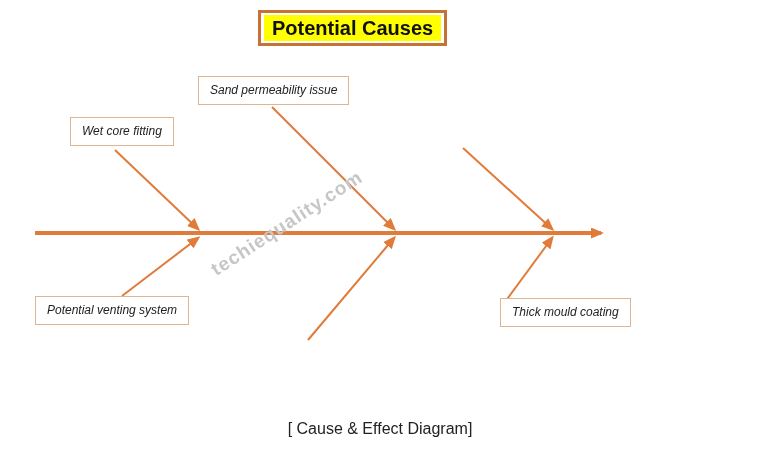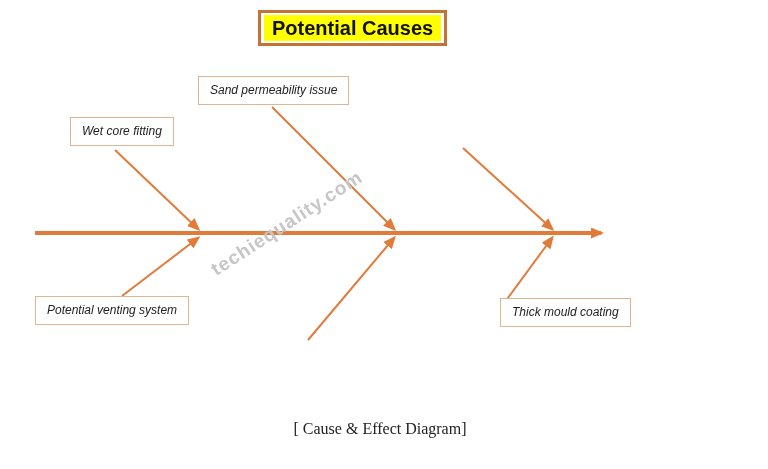--- a/index.html
+++ b/index.html
@@ -77,21 +77,20 @@
     user-select: none;
   }
   #caption {
     position: absolute;
     left: 230px;
     top: 420px;
     width: 300px;
     text-align: center;
     color: #222222;
     font-size: 16px;
-    font-family: Liberation Serif, serif;
   }
 </style>
 </head>
 <body>
 
 <div id="canvas">
 
   <svg id="fishbone-svg" viewBox="0 0 768 469" xmlns="http://www.w3.org/2000/svg">
     <defs>
       <marker id="arrowhead" markerUnits="userSpaceOnUse" markerWidth="13" markerHeight="11" refX="10" refY="5.5" orient="auto">

